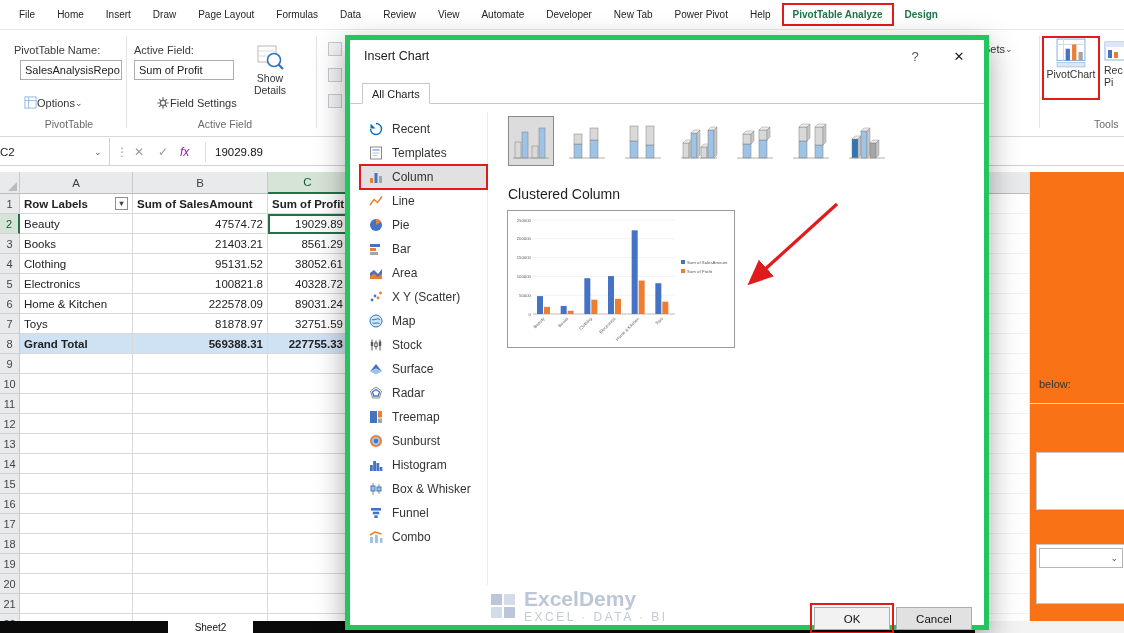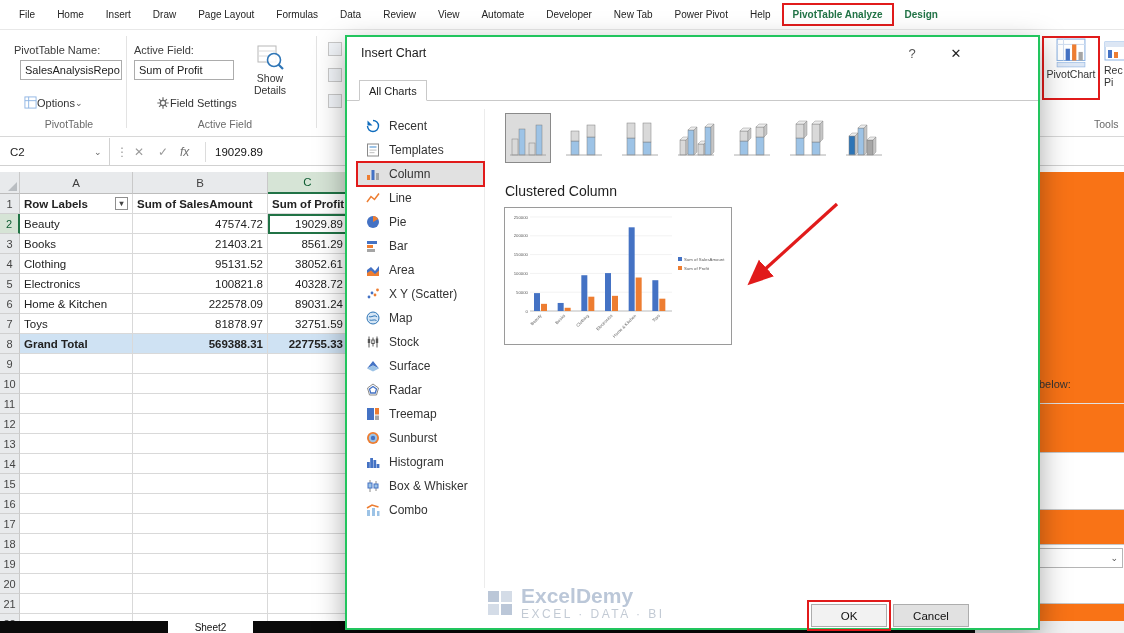--- a/index.html
+++ b/index.html
@@ -21,21 +21,21 @@
   .glabel{font-size:10.5px;color:#6a6a6a;white-space:nowrap}
   .gsep{position:absolute;top:6px;height:92px;width:1px;background:#e3e3e3}
   .ribbtn{display:flex;align-items:center;font-size:11px;color:#333;white-space:nowrap}
   .caret{font-size:9px;color:#555}
   .bigbtn{position:absolute;display:flex;flex-direction:column;align-items:center;font-size:10.5px;color:#333;text-align:center}
   .bigbtn.annotated{outline:2px solid var(--annotation)}
   .clipped-icon{width:14px;height:14px;border:1px solid #c9c9c9;background:#f2f5f9}
 
   
   .formula-bar{position:absolute;left:0;top:138px;width:100%;height:28px;background:#fff;border-bottom:1px solid #d1d1d1;z-index:3}
-  .name-box{position:absolute;left:0;top:0;width:110px;height:100%;border-right:1px solid #d1d1d1;display:flex;align-items:center;padding-left:10px;font-size:11.5px}
+  .name-box{position:absolute;left:0;top:0;width:110px;height:100%;border-right:1px solid #d1d1d1;display:flex;align-items:center;padding-left:0;font-size:11.5px}
   .name-caret{position:absolute;left:94px;top:9px;font-size:9px;color:#666}
   .fb-g{position:absolute;top:0;height:100%;display:flex;align-items:center;color:#9b9b9b;font-size:12px}
   .fb-sep{position:absolute;left:205px;top:4px;height:20px;width:1px;background:#dcdcdc}
   .fb-val{position:absolute;left:215px;top:0;height:100%;display:flex;align-items:center;color:#111}
 
   
   .sheet{position:absolute;left:0;top:172px;width:1124px;height:449px;overflow:hidden;z-index:1}
   .col-hdrs{display:flex;height:22px}
   .chdr{background:#e8eaec;border-right:1px solid #c9c9c9;border-bottom:1px solid #bdbdbd;display:flex;align-items:center;justify-content:center;color:#3f3f3f;font-size:11.5px}
   .chdr.sel{background:#d6e4d6;color:#0e5c32;border-bottom:2px solid var(--accent)}
@@ -61,21 +61,21 @@
 
   
   .fields-panel{position:absolute;left:1029px;top:172px;width:149px;height:449px;background:#f97316;border-left:1px solid #e3e3e3;z-index:2;font-size:11px;color:#333}
   .fp-divider{position:absolute;left:0;top:231px;width:100%;height:1px;background:#e1e1e1}
   .fp-box{position:absolute;background:#fff;border:1px solid #c8c8c8}
   .fp-hdr{position:absolute;display:flex;align-items:center;gap:4px;color:#444;white-space:nowrap}
   .fp-item{position:absolute;background:#fff;border:1px solid #b5b5b5;display:flex;align-items:center;gap:3px;padding:0 4px;white-space:nowrap;overflow:hidden;font-size:10.5px}
   .sigma{font-size:10px;color:#444}
 
   
-  .dialog{position:absolute;left:345px;top:35px;width:695px;height:595px;background:#fff;border:2px solid #22c55e;box-shadow:0 10px 28px rgba(0,0,0,.35);z-index:50}
+  .dialog{position:absolute;left:345px;top:35px;width:644px;height:595px;background:#fff;border:5px solid #22c55e;box-shadow:0 10px 28px rgba(0,0,0,.35);z-index:50}
   .dlg-title{position:absolute;left:14px;top:9px;font-size:12.5px;color:#1a1a1a}
   .dlg-help{position:absolute;left:552px;top:5px;width:26px;height:22px;display:flex;align-items:center;justify-content:center;color:#555;font-size:13px}
   .dlg-close{position:absolute;left:596px;top:5px;width:26px;height:22px;display:flex;align-items:center;justify-content:center;color:#222;font-size:13px}
   .dlg-tab{position:absolute;left:12px;top:43px;height:21px;padding:0 9px;border:1px solid #c9c9c9;border-bottom:1px solid #fff;background:#fff;z-index:2;font-size:11px;display:flex;align-items:center;color:#222}
   .dlg-tabline{position:absolute;left:0;top:63px;width:100%;height:1px;background:#c9c9c9}
   .cat-list{position:absolute;left:10px;top:72px;width:128px;bottom:40px;padding-top:5px;border-right:1px solid #ececec}
   .cat-item{height:24px;display:flex;align-items:center;gap:8px;padding-left:8px;font-size:12px;color:#333;white-space:nowrap}
   .cat-item.selected{background:#e1e1e1}
   .cat-item.annotated{outline:2px solid var(--annotation);outline-offset:-1px}
   .thumb{position:absolute;top:76px;width:46px;height:50px;padding:2px;border:1px solid transparent}
@@ -190,21 +190,21 @@
     </div>
     <div class="abs glabel" style="left:1094px;top:88px">Tools</div>
   </div>
 
   <div class="formula-bar">
     <div class="name-box">C2</div>
     <div class="name-caret">⌄</div>
     <div class="fb-g" style="left:116px">⋮</div>
     <div class="fb-g" style="left:134px">✕</div>
     <div class="fb-g" style="left:158px">✓</div>
-    <div class="fb-g" style="left:180px;font-style:italic;color:#737373">fx</div>
+    <div class="fb-g" style="left:180px;font-style:italic;color:#a21caf">fx</div>
     <div class="fb-sep"></div>
     <div class="fb-val">19029.89</div>
   </div>
 
   <div class="sheet">
     <div class="col-hdrs">
       <div class="corner"></div>
       <div class="chdr colA">A</div>
       <div class="chdr colB">B</div>
       <div class="chdr colC sel">C</div>
@@ -543,20 +543,28 @@
           <span>Histogram</span>
         </div>
         <div class="cat-item">
           <svg viewBox="0 0 16 16" width="16" height="16">
             <line x1="5" y1="2" x2="5" y2="14" stroke="#8a8a8a"></line>
             <rect x="3" y="5" width="4" height="5" fill="#9dc3e6" stroke="#4472c4"></rect>
             <line x1="11" y1="3" x2="11" y2="13" stroke="#8a8a8a"></line>
             <rect x="9" y="6" width="4" height="4" fill="#9dc3e6" stroke="#4472c4"></rect>
           </svg>
           <span>Box &amp; Whisker</span>
+        </div>
+        <div class="cat-item">
+          <svg viewBox="0 0 16 16" width="16" height="16">
+            <rect x="3" y="3" width="10" height="2.6" fill="#4472c4"></rect>
+            <rect x="4.8" y="6.7" width="6.4" height="2.6" fill="#4472c4"></rect>
+            <rect x="6.3" y="10.4" width="3.4" height="2.6" fill="#4472c4"></rect>
+          </svg>
+          <span>Funnel</span>
         </div>
         <div class="cat-item">
           <svg viewBox="0 0 16 16" width="16" height="16">
             <rect x="2" y="8" width="3" height="6" fill="#9dc3e6"></rect>
             <rect x="7" y="6" width="3" height="8" fill="#9dc3e6"></rect>
             <rect x="12" y="9" width="2.5" height="5" fill="#9dc3e6"></rect>
             <polyline points="2,6 7,3 13.5,5" stroke="#ed7d31" fill="none" stroke-width="1.5"></polyline>
           </svg>
           <span>Combo</span>
         </div>

